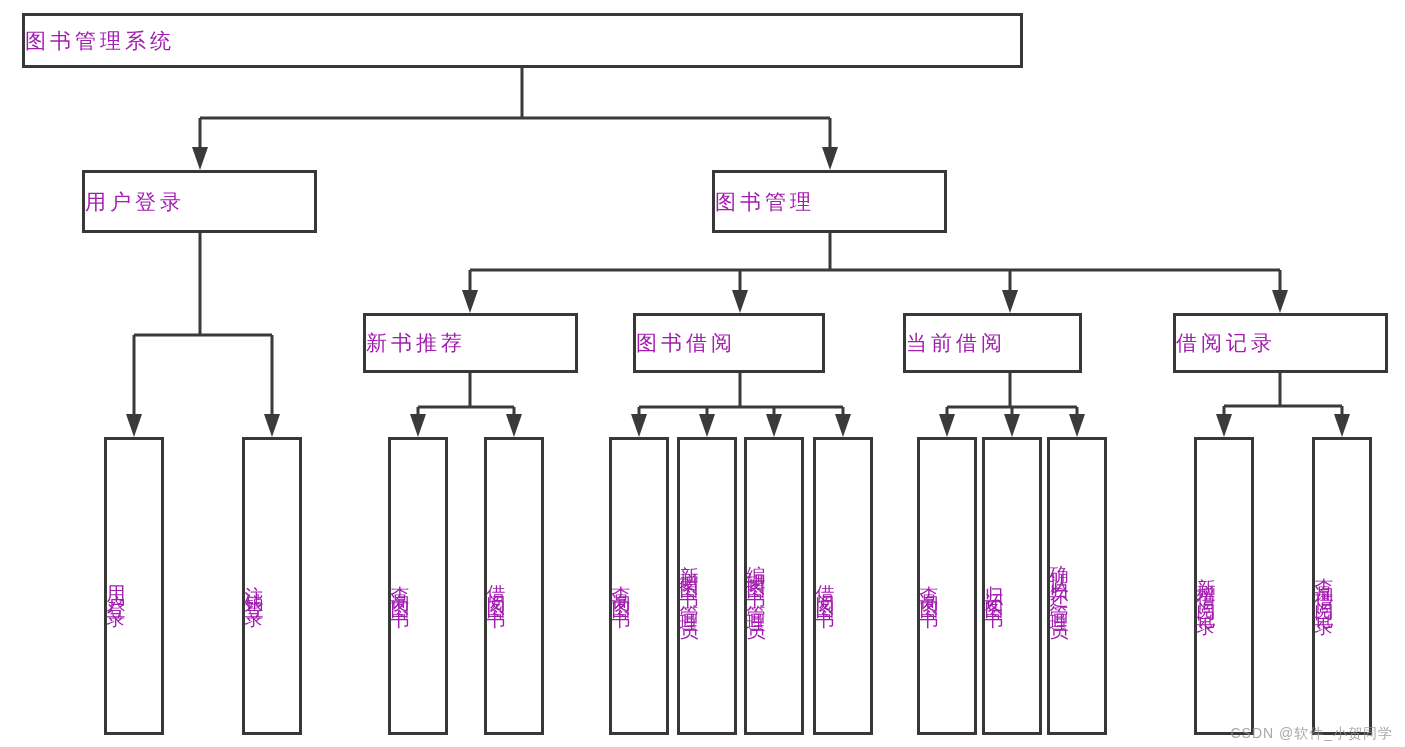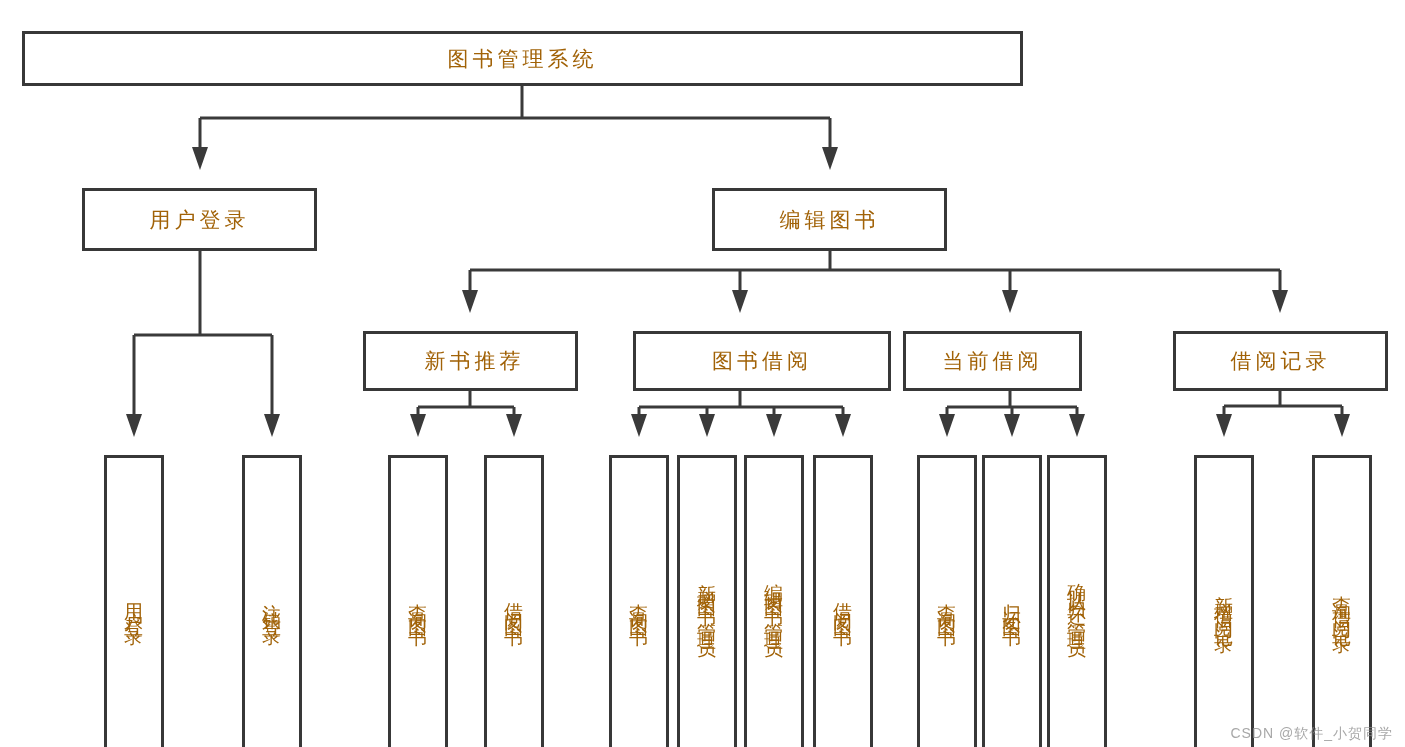--- a/index.html
+++ b/index.html
@@ -15,26 +15,25 @@
     position: absolute;
     left: 0; top: 0;
     width: 1405px; height: 747px;
     pointer-events: none;
   }
   .node {
     position: absolute;
     box-sizing: border-box;
     border: 3px solid #383838;
     background: #ffffff;
-    color: #a16207;
+    color: #a21caf;
     display: flex;
     align-items: center;
-    justify-content: center;
+    justify-content: flex-start;
     text-align: center;
-    margin-top: 18px;
   }
   .h-node { font-size: 21px; letter-spacing: 4px; white-space: nowrap; }
   .h-node span { display: inline-block; }
   .v-node { font-size: 19px; }
   .v-node span {
     writing-mode: vertical-rl;
     text-orientation: mixed;
     letter-spacing: 8px;
     line-height: 1;
   }
@@ -112,27 +111,27 @@
   </svg>
 
   <div class="node h-node" style="left:22px; top:13px; width:1001px; height:55px;">
     <span>图书管理系统</span>
   </div>
 
   <div class="node h-node" style="left:82px; top:170px; width:235px; height:63px;">
     <span>用户登录</span>
   </div>
   <div class="node h-node" style="left:712px; top:170px; width:235px; height:63px;">
-    <span>编辑图书</span>
+    <span>图书管理</span>
   </div>
 
-  <div class="node h-node" style="left:363px; top:313px; width:215px; height:60px;padding-left:8px;">
+  <div class="node h-node" style="left:363px; top:313px; width:215px; height:60px;">
     <span>新书推荐</span>
   </div>
-  <div class="node h-node" style="left:633px; top:313px; width:258px; height:60px;">
+  <div class="node h-node" style="left:633px; top:313px; width:192px; height:60px;">
     <span>图书借阅</span>
   </div>
   <div class="node h-node" style="left:903px; top:313px; width:179px; height:60px;">
     <span>当前借阅</span>
   </div>
   <div class="node h-node" style="left:1173px; top:313px; width:215px; height:60px;">
     <span>借阅记录</span>
   </div>
 
   <div class="node v-node" style="left:104px; top:437px; width:60px; height:298px;">

